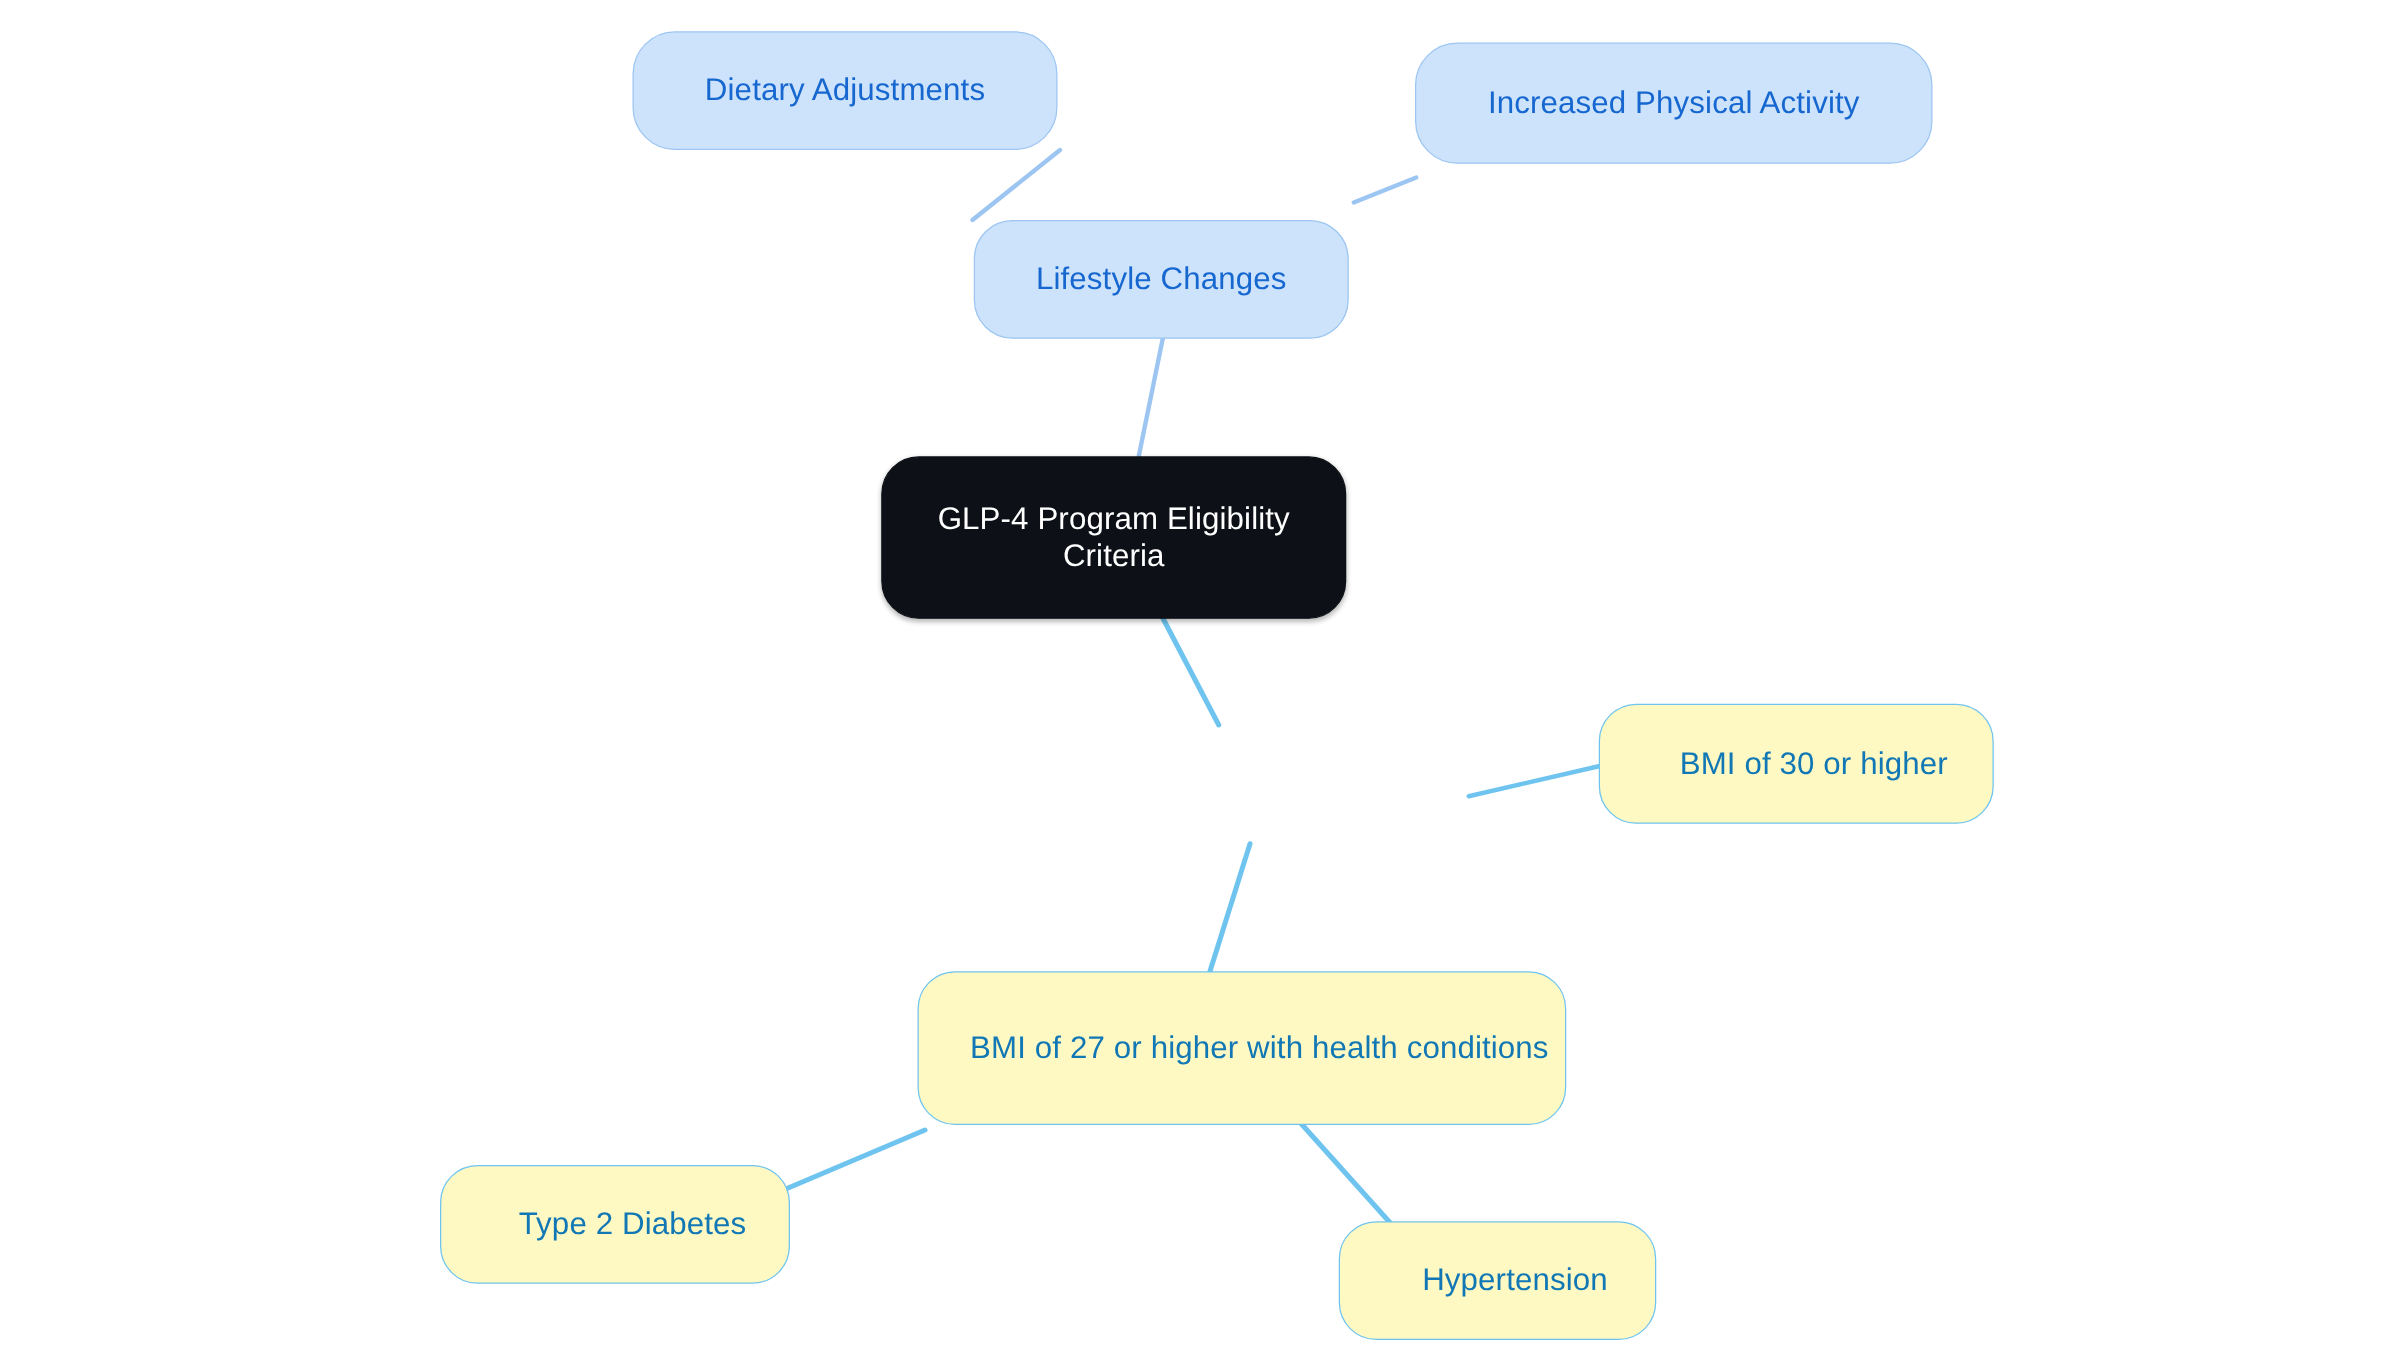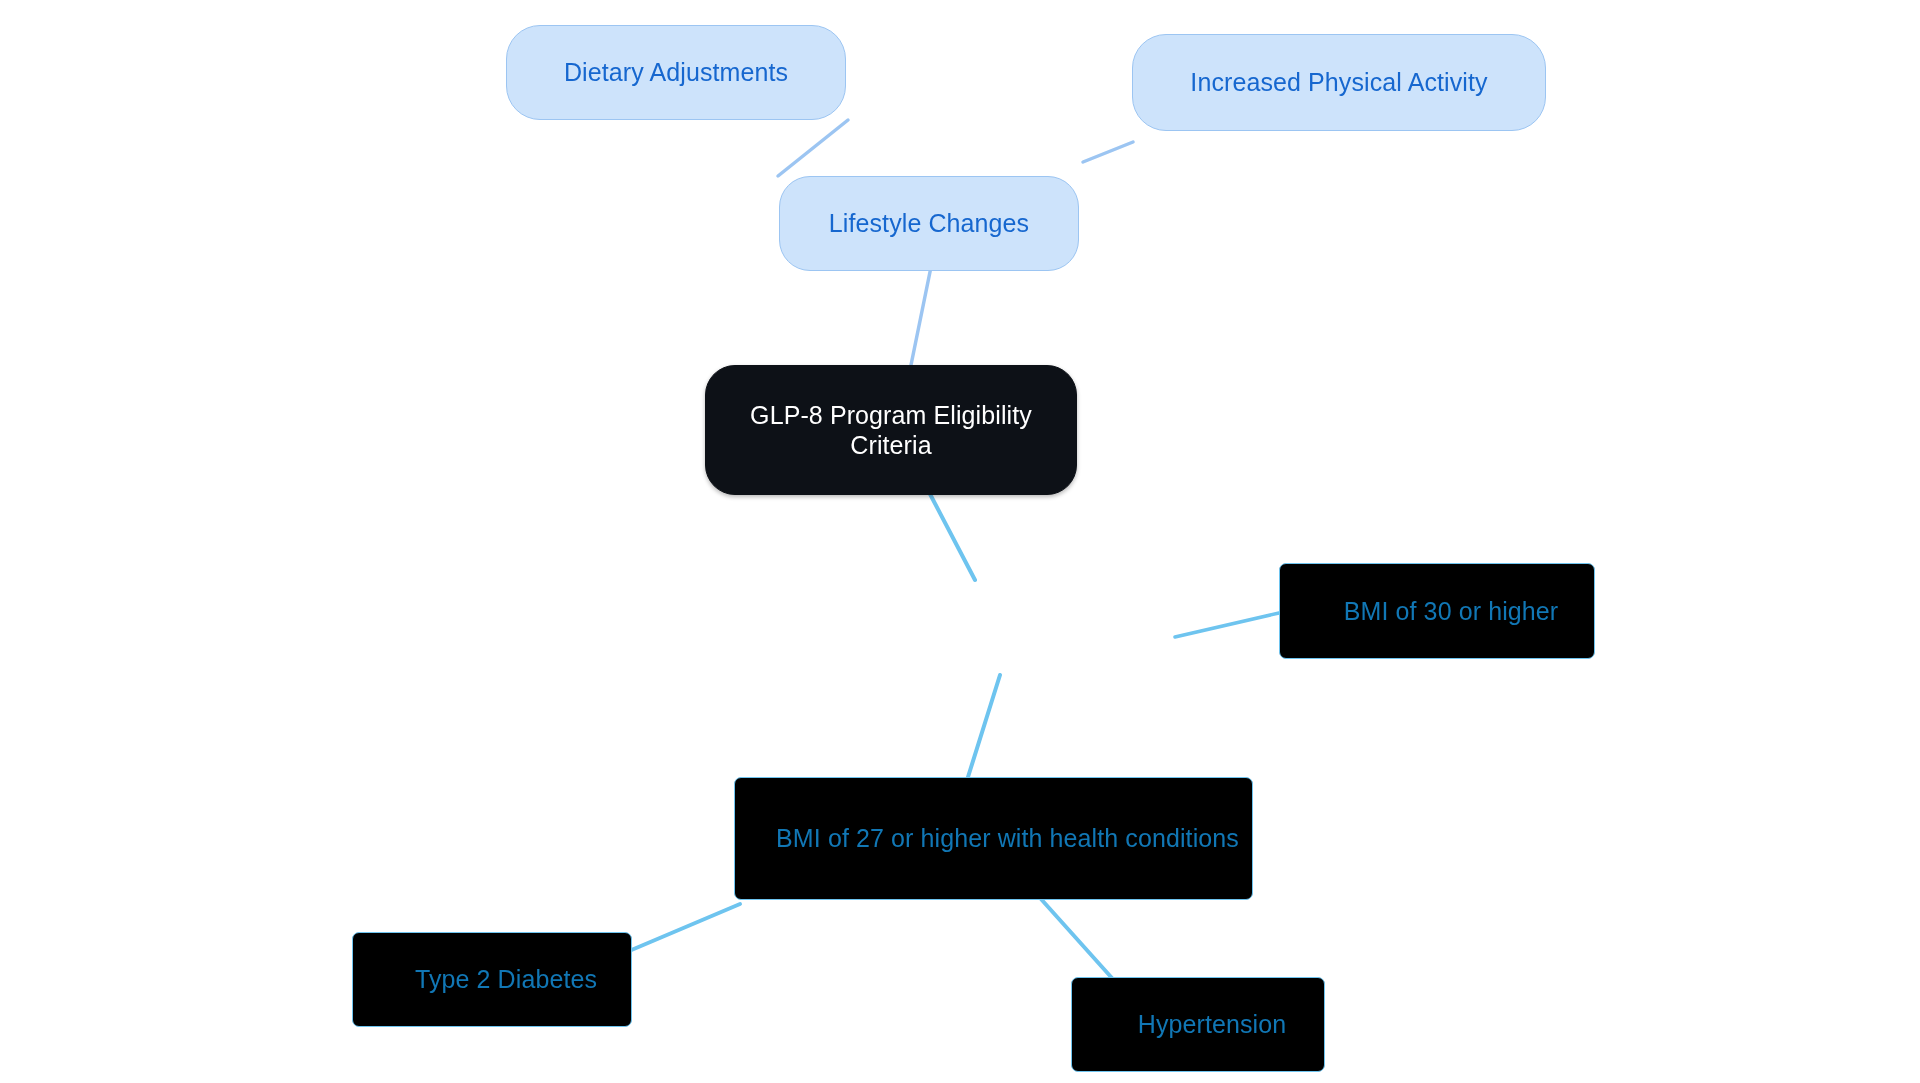--- a/index.html
+++ b/index.html
@@ -63,24 +63,24 @@
     font-size: 25px;
   }
   .node-l2-light {
     background: #cde3fb;
     color: #1667cf;
     border: 1.6px solid #9cc5f2;
     border-radius: 34px;
     font-size: 25px;
   }
   .node-l2-sky {
-    background: #000000;
+    background: #fef9c3;
     color: #1177b5;
     border: 1.6px solid #6ec4ef;
-    border-radius: 7px;
+    border-radius: 30px;
     font-size: 25px;
     padding-left: 28px;
   }
 </style>
 </head>
 <body>
 
 <div id="mindmap-canvas">
 
   <svg id="edge-layer" viewBox="0 0 1920 1083">
@@ -95,21 +95,21 @@
 
     <line x1="1175" y1="637" x2="1279" y2="613" stroke="#6ec4ef" stroke-width="3.5" stroke-linecap="round"></line>
 
     <line x1="1000" y1="675" x2="968" y2="777" stroke="#6ec4ef" stroke-width="4" stroke-linecap="round"></line>
 
     <line x1="740" y1="904" x2="622" y2="954" stroke="#6ec4ef" stroke-width="4" stroke-linecap="round"></line>
 
     <line x1="1041" y1="899" x2="1120" y2="987" stroke="#6ec4ef" stroke-width="4" stroke-linecap="round"></line>
   </svg>
 
-  <div class="node node-root" style="left:705px; top:365px; width:372px; height:130px;">GLP-8 Program Eligibility Criteria</div>
+  <div class="node node-root" style="left:705px; top:365px; width:372px; height:130px;">GLP-4 Program Eligibility Criteria</div>
 
   <div class="node node-l1-light" style="left:779px; top:176px; width:300px; height:95px;border-radius:31px;">Lifestyle Changes</div>
 
   <div class="node node-l2-light" style="left:506px; top:25px; width:340px; height:95px;text-align:center;">Dietary Adjustments</div>
 
   <div class="node node-l2-light" style="left:1132px; top:34px; width:414px; height:97px;">Increased Physical Activity</div>
 
 
   <div class="node node-l2-sky" style="left:1279px; top:563px; width:316px; height:96px;">BMI of 30 or higher</div>
 

